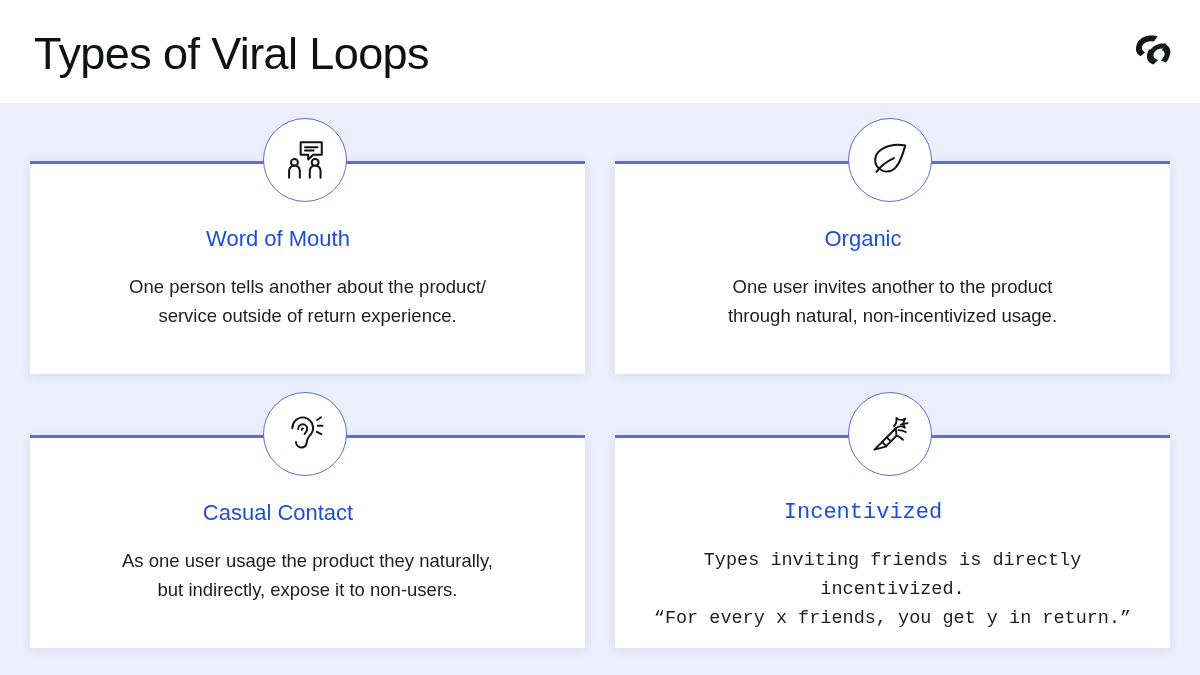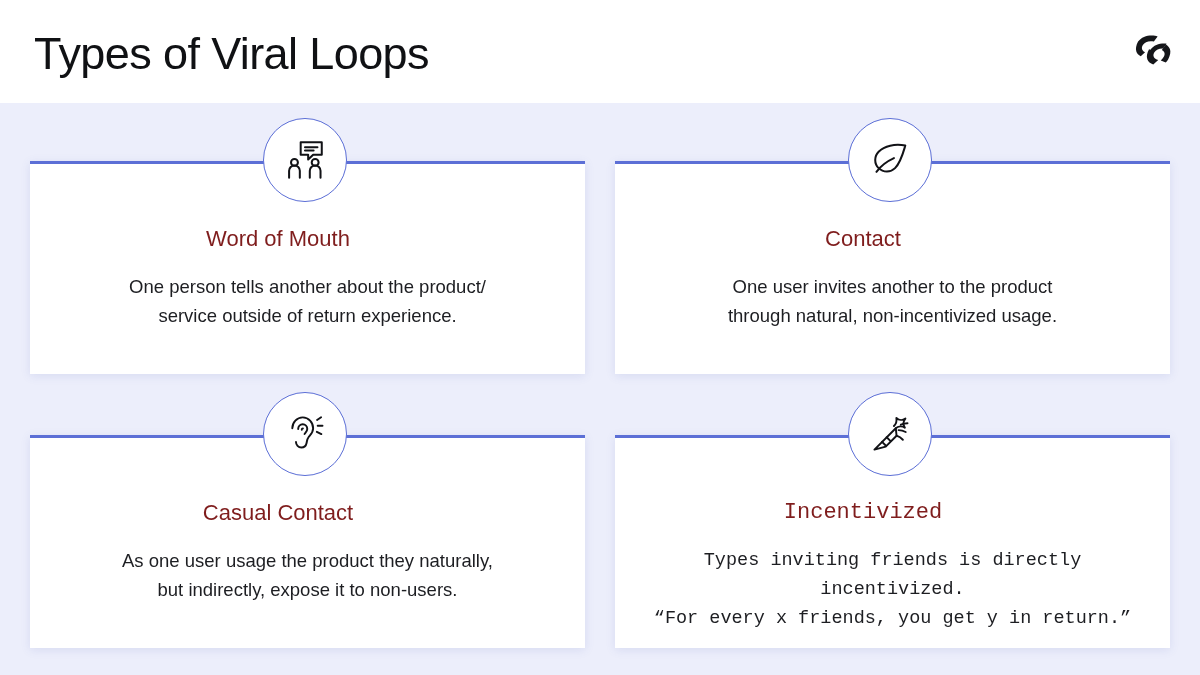--- a/index.html
+++ b/index.html
@@ -86,21 +86,21 @@
 
   .card-title {
     position: absolute;
     left: 0;
     top: 62px;
     width: 496px;
     text-align: center;
     font-size: 22px;
     line-height: 26px;
     font-weight: 400;
-    color: #7f1d1d;
+    color: #1d4ed8;
   }
 
   .card-desc {
     position: absolute;
     left: 27px;
     top: 108px;
     width: 501px;
     text-align: center;
     font-size: 18.5px;
     line-height: 29px;
@@ -156,21 +156,21 @@
           <circle cx="34.6" cy="26.5" r="3.6"></circle>
           <path d="M29 42.5v-7.2a5.6 5.6 0 0 1 5.6-5.6 5.6 5.6 0 0 1 5.6 5.6v7.2"></path>
           <path d="M19.5 5.5h22v13h-9l-5.2 5v-5h-7.8z"></path>
           <path d="M24 10.6h13M24 14.2h9"></path>
         </svg>
       </div>
     </div>
 
     <div class="card-slot slot-1">
       <div class="card">
-        <div class="card-title">Contact</div>
+        <div class="card-title">Organic</div>
         <div class="card-desc">One user invites another to the product
 through natural, non-incentivized usage.</div>
       </div>
       <div class="icon-badge">
         <svg width="42" height="42" viewBox="0 0 48 48" fill="none" stroke="#111216" stroke-width="2.3" stroke-linecap="round" stroke-linejoin="round" aria-hidden="true">
           <path d="M41.5 7.5c-12 -2.5 -24 0.5 -30.5 7 -5.2 5.2 -5.2 13.6 0 18.8 5.2 5.2 13.6 5.2 18.8 0 6.5-6.5 9.5-18.5 11.7-25.8z"></path>
           <path d="M8.5 37.5c5-6.6 12.5-12.2 20-15.6"></path>
         </svg>
       </div>
     </div>

